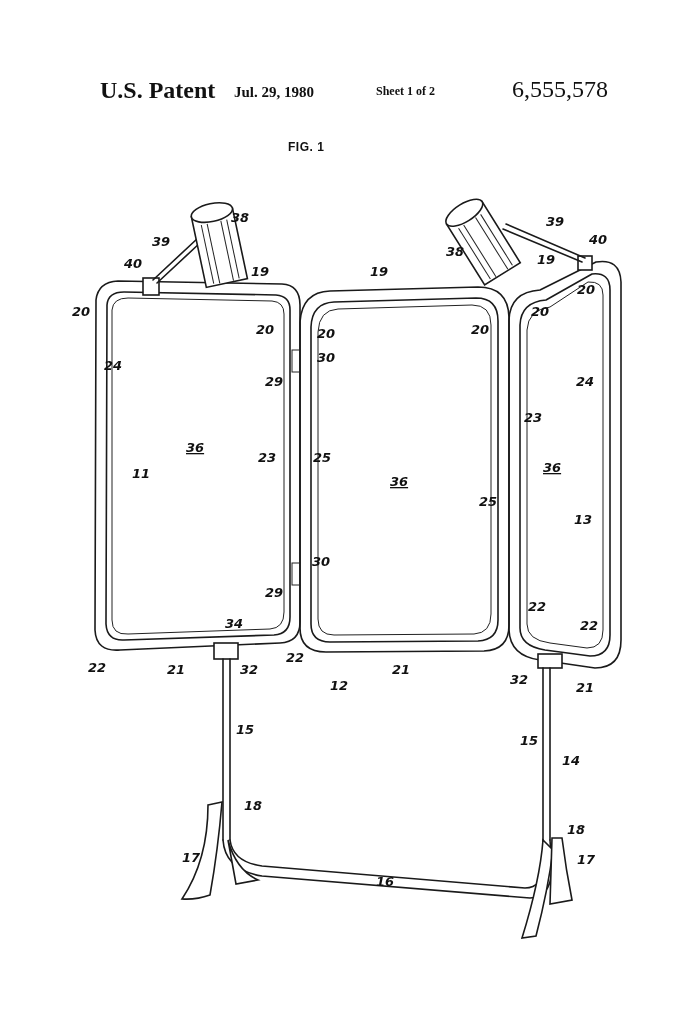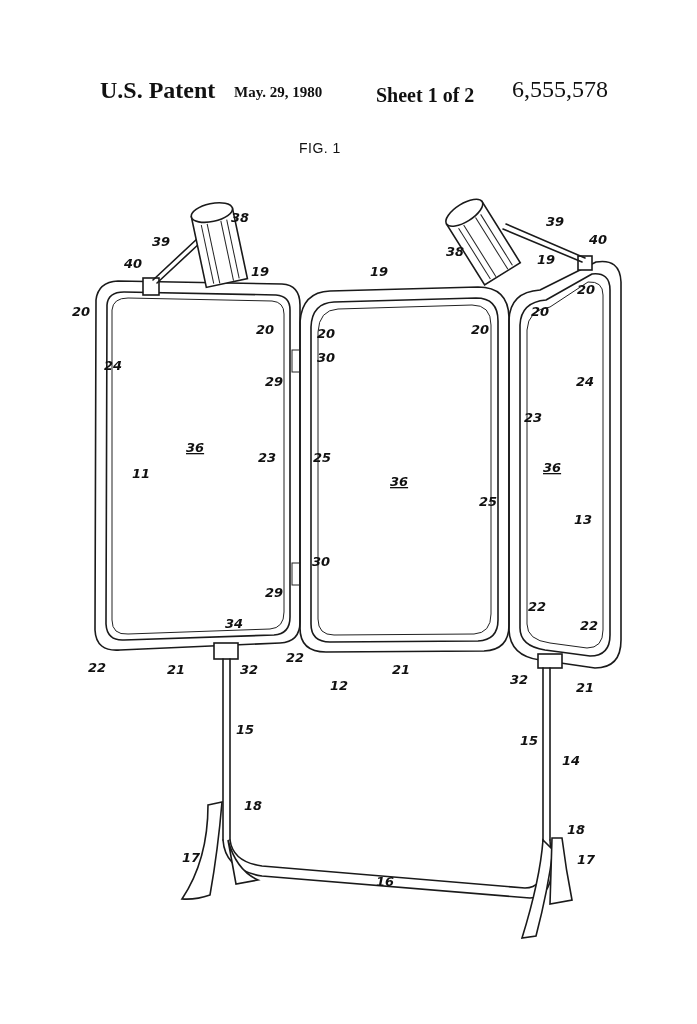--- a/index.html
+++ b/index.html
@@ -1,36 +1,36 @@
 <!DOCTYPE html>
 <html><head>
 <meta charset="utf-8">
 <style>
   html, body { margin: 0; padding: 0; background: #ffffff; }
   body { width: 697px; height: 1024px; position: relative; overflow: hidden; font-family: "Liberation Serif", serif; color: #111; }
   .header { position: absolute; top: 74px; left: 0; width: 573px; height: 40px; }
   .hdr-item { position: absolute; white-space: nowrap; color: #111; }
   .hdr-title { left: 100px; top: 3px; font-size: 24px; font-weight: bold; }
   .hdr-date { left: 234px; top: 10px; font-size: 15px; font-weight: bold; }
-  .hdr-sheet { left: 376px; top: 10px; font-size: 20px; font-weight: bold; }
+  .hdr-sheet { left: 376px; top: 10px; font-size: 12px; font-weight: bold; }
   .hdr-number { left: 512px; top: 2px; font-size: 24px; }
-  .fig-label { position: absolute; left: 299px; top: 140px; font-family: "Liberation Sans", sans-serif; font-weight: normal; font-size: 14px; letter-spacing: 0.5px; }
+  .fig-label { position: absolute; left: 288px; top: 140px; font-family: "Liberation Sans", sans-serif; font-weight: bold; font-size: 12px; letter-spacing: 0.5px; }
   svg.drawing { position: absolute; left: 0; top: 0; width: 697px; height: 1024px; }
   .ln { fill: none; stroke: #1a1a1a; stroke-width: 1.6; stroke-linecap: round; stroke-linejoin: round; }
   .thin { fill: none; stroke: #222; stroke-width: 1; }
   .lamp { fill: #fff; stroke: #1a1a1a; stroke-width: 1.6; }
   .ref { font-family: "DejaVu Sans", sans-serif; font-size: 13px; font-weight: bold; font-style: italic; fill: #111; }
   .ref-u { text-decoration: underline; }
 </style>
 </head>
 <body>
 
 <div class="header">
   <span class="hdr-item hdr-title">U.S. Patent</span>
-  <span class="hdr-item hdr-date">May. 29, 1980</span>
+  <span class="hdr-item hdr-date">Jul. 29, 1980</span>
   <span class="hdr-item hdr-sheet">Sheet 1 of 2</span>
   <span class="hdr-item hdr-number">6,555,578</span>
 </div>
 
 <div class="fig-label">FIG. 1</div>
 
 <svg class="drawing" viewBox="0 0 697 1024">
 
   <g>
     <path class="ln" d="M96,300 Q98,282 118,281 L282,284 Q300,285 300,305 L300,622 Q300,642 280,643 L120,650 Q96,652 95,630 Z"></path>

